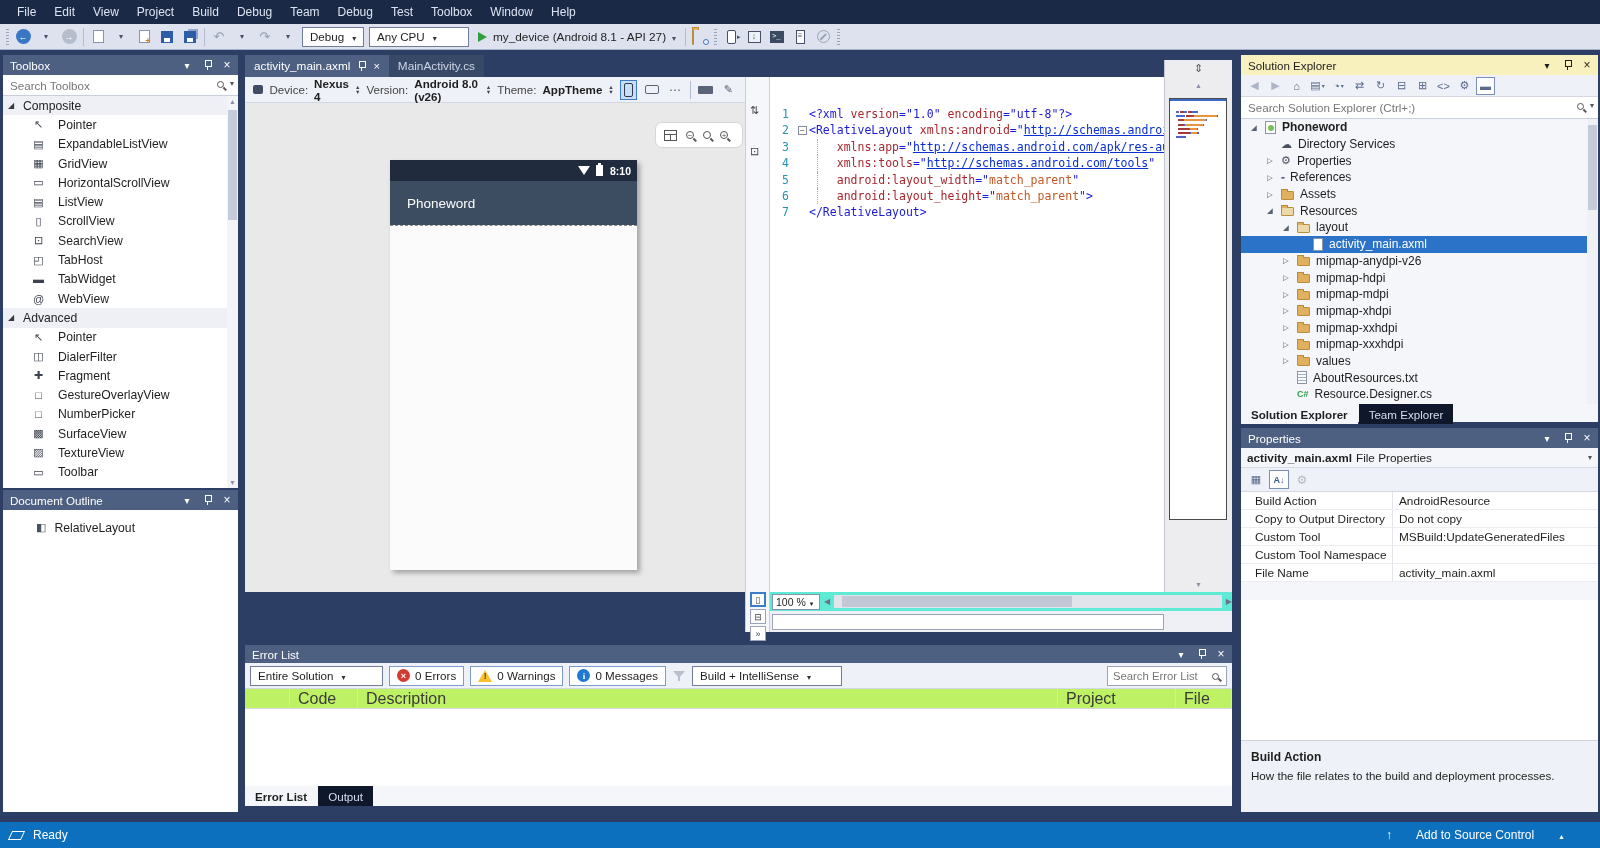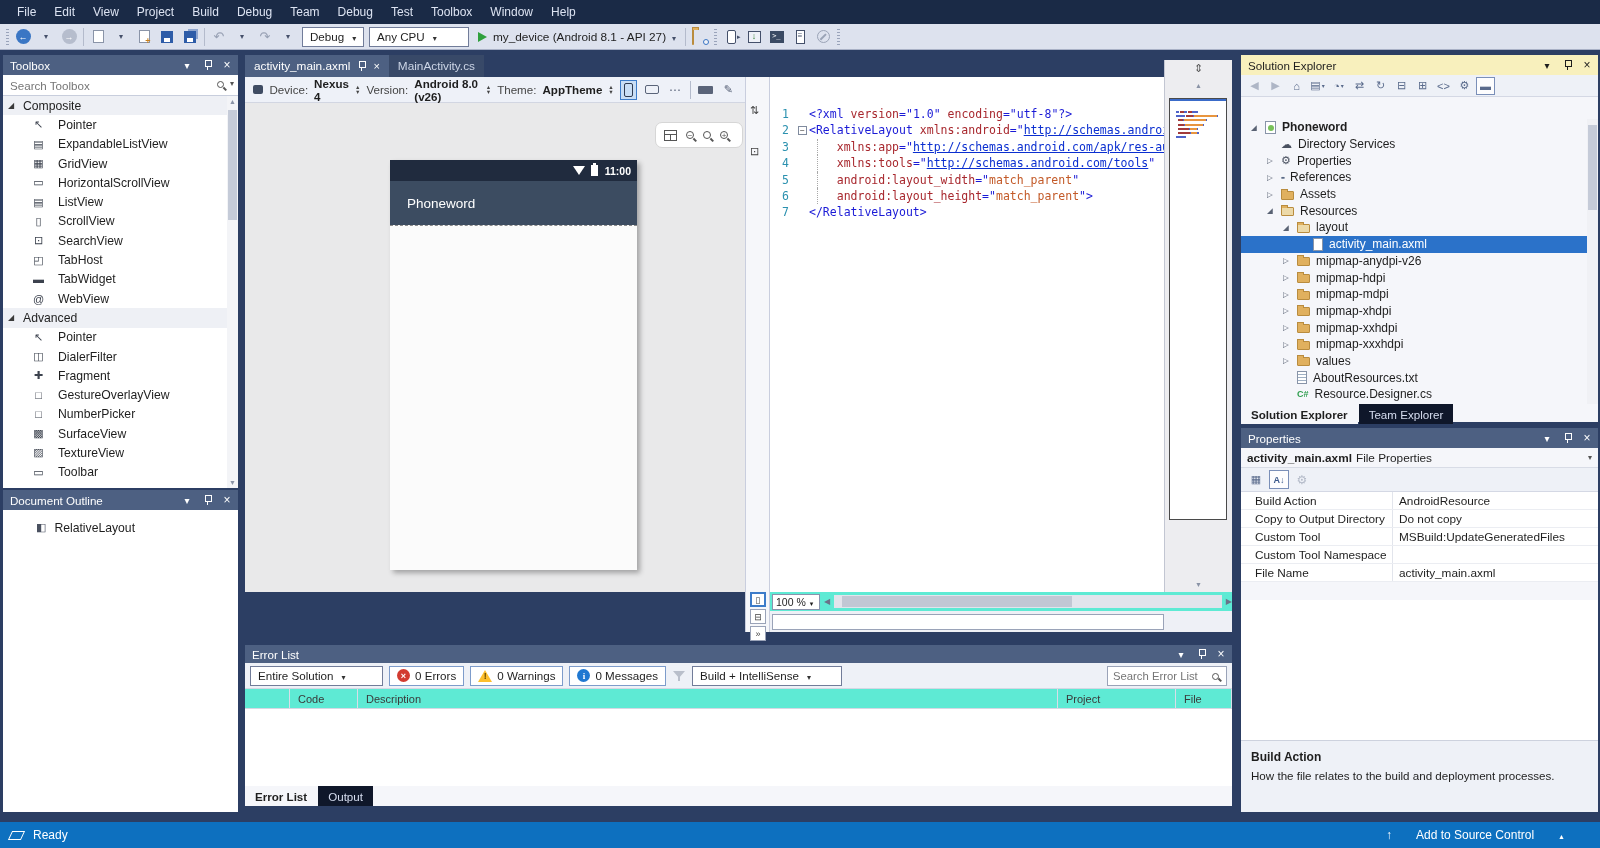--- a/index.html
+++ b/index.html
@@ -160,21 +160,21 @@
 .warnico::before{content:"";position:absolute;left:0;top:0;border-left:7px solid transparent;border-right:7px solid transparent;border-bottom:12px solid #fdbf2d}
 .warnico::after{content:"!";position:absolute;left:5.5px;top:1px;font-size:9px;font-weight:bold;color:#6b4b00}
 .msgico{width:13px;height:13px;border-radius:50%;background:#1f78d1;color:#fff;font-size:9px;font-weight:bold;font-family:"Liberation Serif",serif;display:flex;align-items:center;justify-content:center}
 .funnel{position:relative;width:14px;height:14px;opacity:.45}
 .funnel::before{content:"";position:absolute;left:1px;top:2px;border-left:6px solid transparent;border-right:6px solid transparent;border-top:7px solid #7a8496}
 .funnel::after{content:"";position:absolute;left:6px;top:7px;width:2px;height:5px;background:#7a8496}
 #el-search{margin-left:auto;width:120px;height:20px;background:#fff;border:1px solid #9aa3b8;position:relative;display:flex;align-items:center}
 #el-search input{flex:1;border:none;outline:none;background:transparent;font-size:11.3px;font-family:"Liberation Sans",sans-serif;padding:0 18px 0 5px;color:#1e1e1e}
 #el-search input::placeholder{color:#767676;opacity:1}
 #el-search .mag{position:absolute;right:7px;top:6px}
-#el-headers{position:absolute;left:0;top:44px;right:0;height:20px;background:#5eead4;border-bottom:1px solid #d4d8e4;display:flex;font-size:11px;color:#3a3a3a}
+#el-headers{position:absolute;left:0;top:44px;right:0;height:20px;background:#bef264;border-bottom:1px solid #d4d8e4;display:flex;font-size:16px;color:#3a3a3a}
 .elh{border-right:1px solid #d9dde8;display:flex;align-items:center;padding-left:8px}
 #el-body{position:absolute;left:0;top:64px;right:0;height:77px;background:#fff}
 #el-tabs,#se-tabs{display:flex;gap:1px}
 #el-tabs{position:absolute;left:0;top:141px;height:20px}
 .btab{height:20px;display:flex;align-items:center;padding:0 10px;font-size:11.6px;background:#0f172a;color:#d6ddef}
 .btab.act{background:#f5f6fa;color:#1e1e1e;font-weight:bold}
 
 #sol-exp{position:absolute;left:1241px;top:55px;width:357px;height:367px;background:#f5f6fa}
 #se-toolbar{position:absolute;left:0;top:20px;right:0;height:22px;background:#eef1f7;border-bottom:1px solid #d4d8e4;display:flex;align-items:center;gap:2px;padding:0 4px}
 .seti{min-width:19px;height:18px;display:flex;align-items:center;justify-content:center;font-size:11px;color:#5a6b8c}
@@ -470,21 +470,21 @@
   <div id="float-tb" data-name="designer-zoom-toolbar">
     <span class="fgrid" data-name="layout-grid-icon"></span>
     <span class="mg" data-name="zoom-out-icon">−</span>
     <span class="mg" data-name="zoom-fit-icon"></span>
     <span class="mg" data-name="zoom-in-icon">+</span>
   </div>
   <div id="phone" data-name="device-preview">
     <div id="phone-status" data-name="phone-status-bar">
       <span class="wifi" data-name="wifi-icon"></span>
       <span class="batt" data-name="battery-icon"></span>
-      <span class="ptime" data-name="phone-time">11:00</span>
+      <span class="ptime" data-name="phone-time">8:10</span>
     </div>
     <div id="phone-appbar" data-name="phone-app-bar">
       <span class="ttl" data-name="phone-app-title">Phoneword</span>
     </div>
     <div id="phone-body" data-name="phone-content-area"></div>
   </div>
 </div>
 
 <div id="dstrip" data-name="designer-source-splitter">
   <span class="strip-ico c-swap" style="top:27px" data-name="swap-panes-icon"></span>
@@ -665,20 +665,25 @@
       <span class="seti" data-name="se-switch-views-icon">▤</span>
       <span class="seti" data-name="se-pending-changes-filter-icon">◔</span>
       <span class="seti" data-name="se-sync-with-active-document-icon">⇄</span>
       <span class="seti" data-name="se-refresh-icon">↻</span>
       <span class="seti" data-name="se-collapse-all-icon">⊟</span>
       <span class="seti" data-name="se-show-all-files-icon">⊞</span>
       <span class="seti" data-name="se-view-code-icon">&lt;&gt;</span>
       <span class="seti" data-name="se-properties-icon">⚙</span>
       <span class="seti pressed" data-name="se-preview-selected-items-icon">▬</span>
     </div>
+  <div class="searchrow" id="se-search" data-name="solution-explorer-search">
+    <input data-name="solution-explorer-search-input" placeholder="Search Solution Explorer (Ctrl+;)" style="">
+    <span class="mag srmag" data-name="search-icon"></span>
+    <span class="srcar" data-name="chevron-down-icon"></span>
+  </div>
   <div id="se-tree" data-name="solution-tree">
       <div class="trow" data-name="tree-item-phoneword" style="padding-left: 10px;">
         <span class="exp" data-name="expander-icon">◢</span>
         <span class="apic" data-name="android-project-icon"></span>
         <span class="tlab b" data-name="tree-item-label">Phoneword</span>
       </div>
       <div class="trow" data-name="tree-item-connected-services" style="padding-left: 26px;">
         <span class="exp" data-name="expander-icon"></span>
         <span class="gico" data-name="connected-services-icon">☁</span>
         <span class="tlab" data-name="tree-item-label">Directory Services</span>

